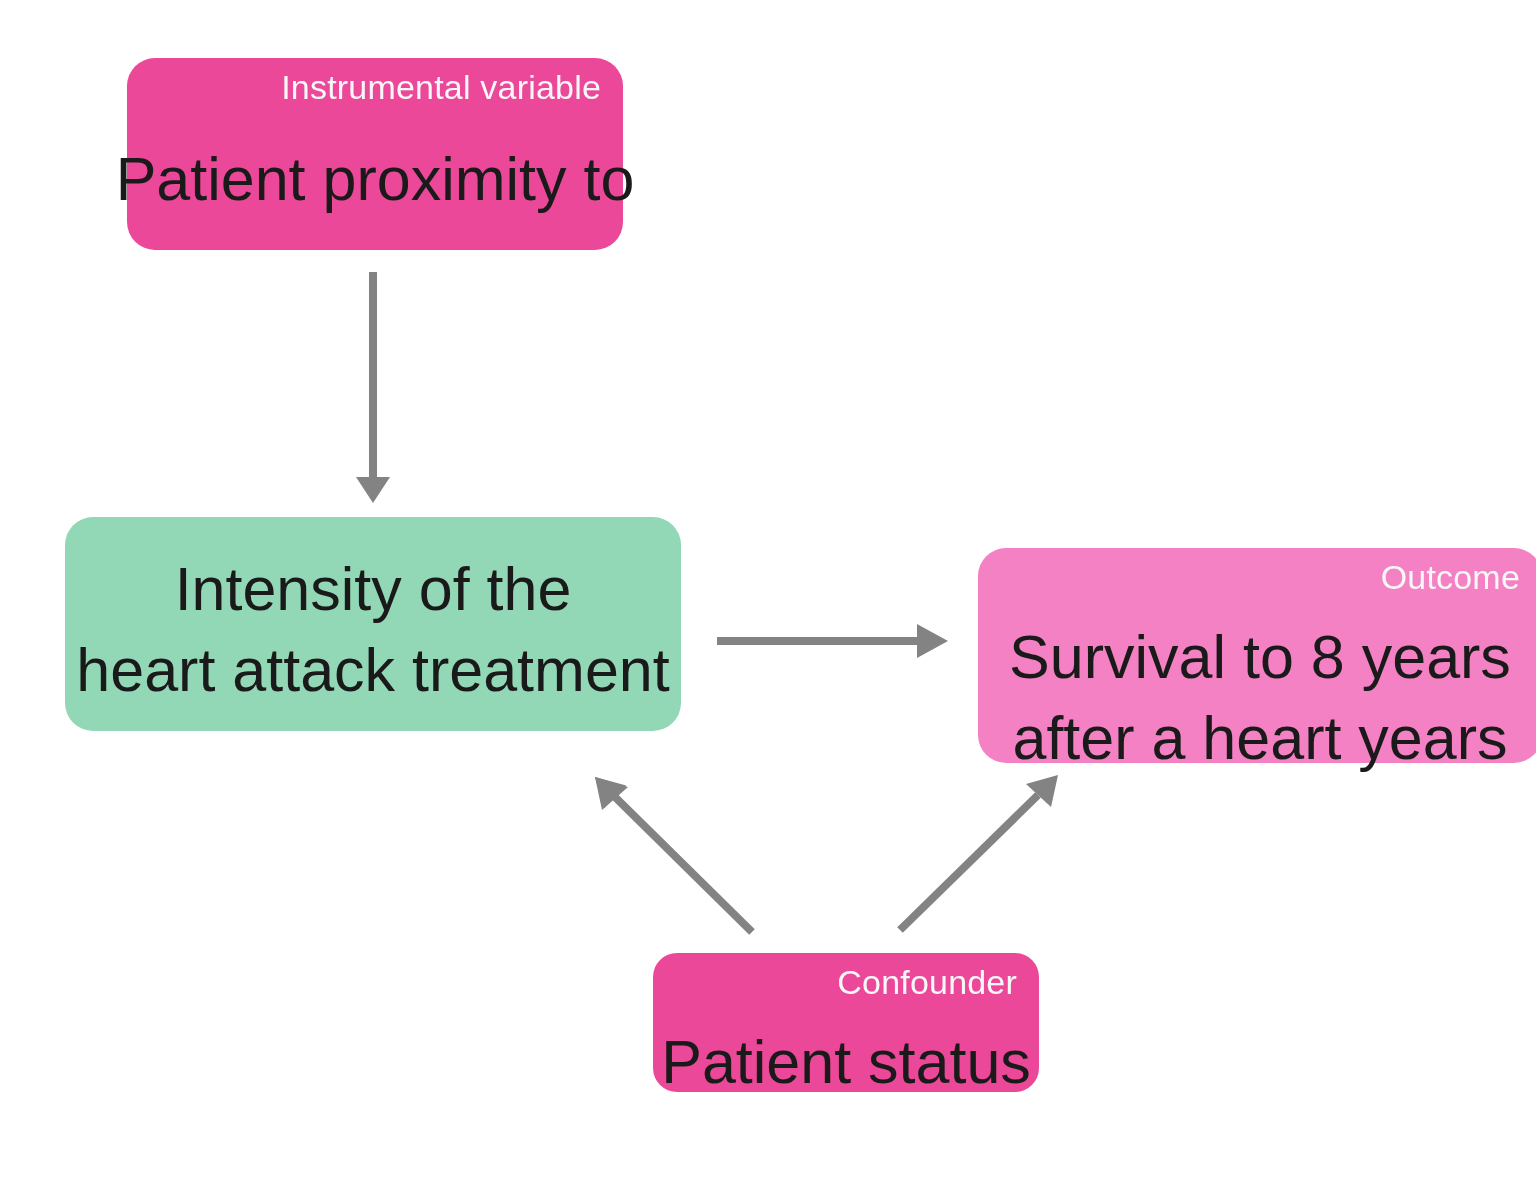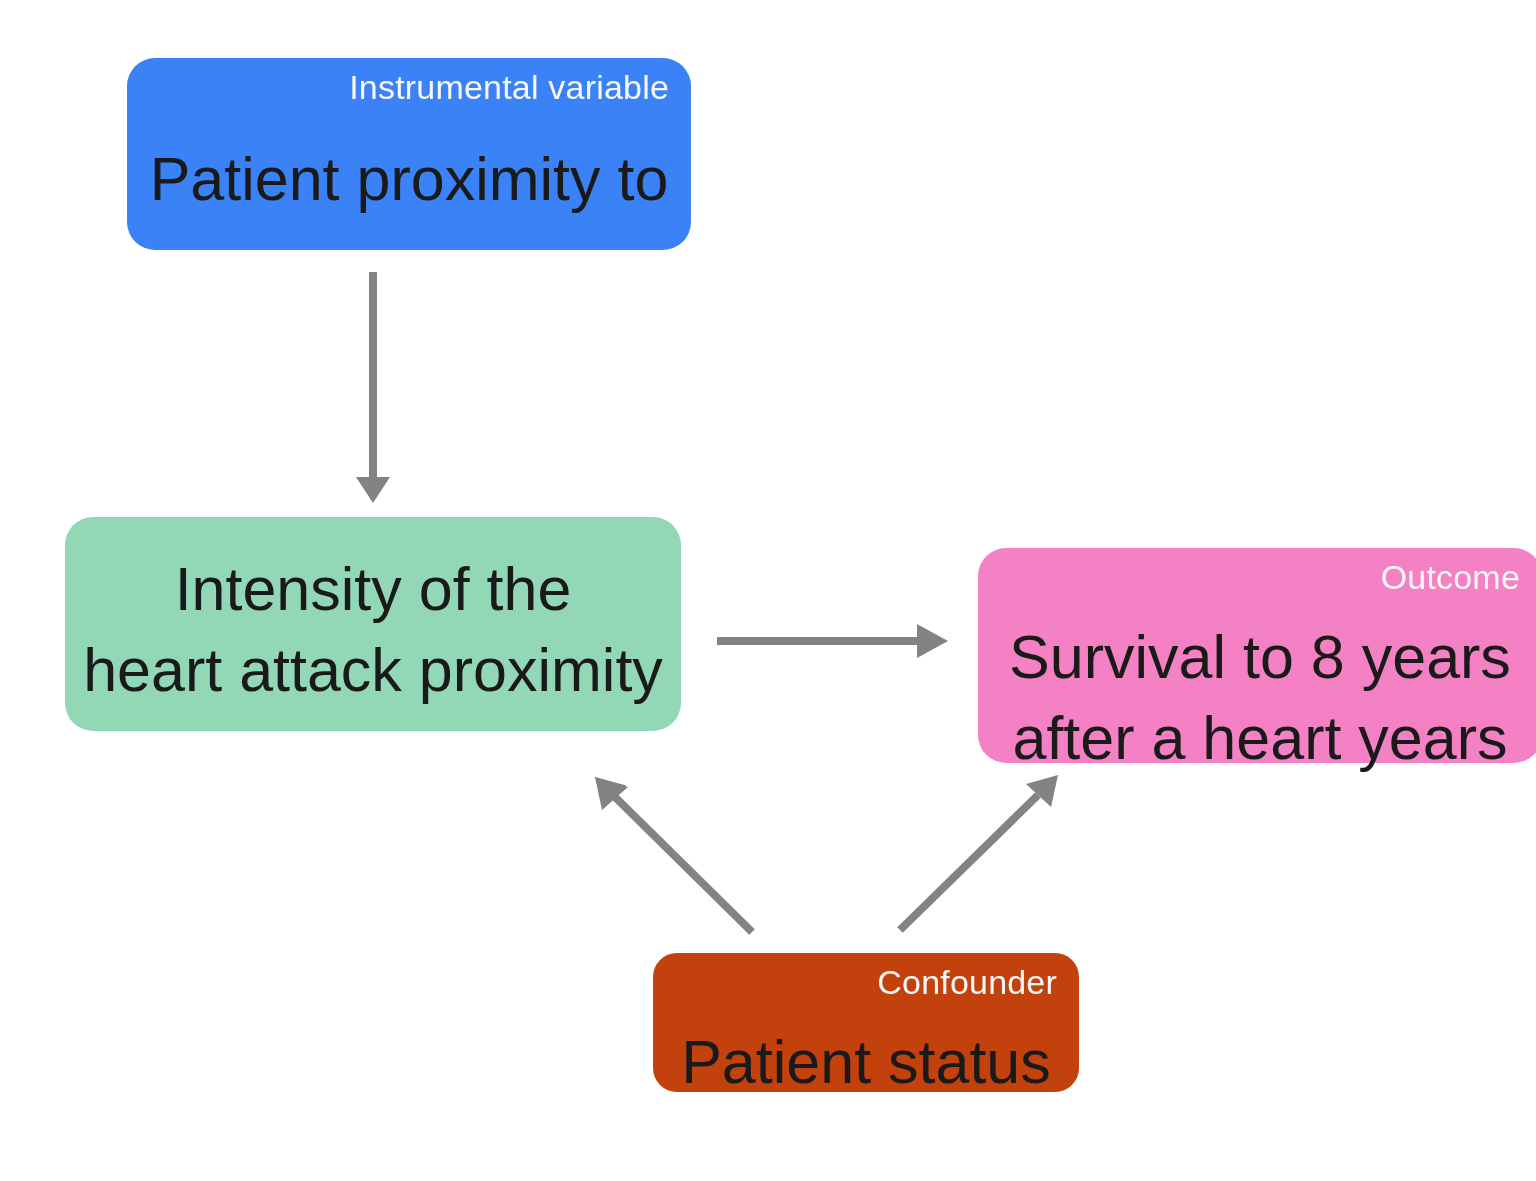--- a/index.html
+++ b/index.html
@@ -72,42 +72,42 @@
       <line class="arrow-line" x1="752" y1="932" x2="615" y2="797" stroke-width="8" stroke="#838383"></line>
       <polygon class="arrow-head" points="626.2,785.6 603.8,808.4 595,777 626.2,785.6" fill="#838383"></polygon>
       <polygon class="arrow-head" points="628,787 602,810 595,777" fill="#838383"></polygon>
     </g>
     <g>
       <line class="arrow-line" x1="900" y1="930" x2="1038" y2="795" stroke-width="8" stroke="#838383"></line>
       <polygon class="arrow-head" points="1026,784 1051,807 1058,775" fill="#838383"></polygon>
     </g>
   </svg>
 
-  <div class="node" style="left: 127px; top: 58px; width: 564px; height: 192px; background-color: #3b82f6;">
+  <div class="node" style="left: 127px; top: 58px; width: 496px; height: 192px; background-color: #ec4899;">
     <div class="node-role">Instrumental variable</div>
     <div class="node-main">
       <span class="node-line">Patient proximity to</span>
     </div>
   </div>
 
   <div class="node" style="left: 65px; top: 517px; width: 616px; height: 214px; background-color: rgb(146, 216, 182);">
     <div class="node-main">
       <span class="node-line">Intensity of the</span>
-      <span class="node-line">heart attack proximity</span>
+      <span class="node-line">heart attack treatment</span>
     </div>
   </div>
 
   <div class="node" style="left: 978px; top: 548px; width: 564px; height: 215px; background-color: rgb(244, 129, 195);">
     <div class="node-role">Outcome</div>
     <div class="node-main">
       <span class="node-line">Survival to 8 years</span>
       <span class="node-line">after a heart years</span>
     </div>
   </div>
 
-  <div class="node" style="left: 653px; top: 953px; width: 426px; height: 139px; border-radius: 24px; padding-bottom: 12px; background-color: #c2410c;">
+  <div class="node" style="left: 653px; top: 953px; width: 386px; height: 139px; border-radius: 24px; padding-bottom: 12px; background-color: #ec4899;">
     <div class="node-role">Confounder</div>
     <div class="node-main">
       <span class="node-line">Patient status</span>
     </div>
   </div>
 
 </div>
 
 </body></html>

